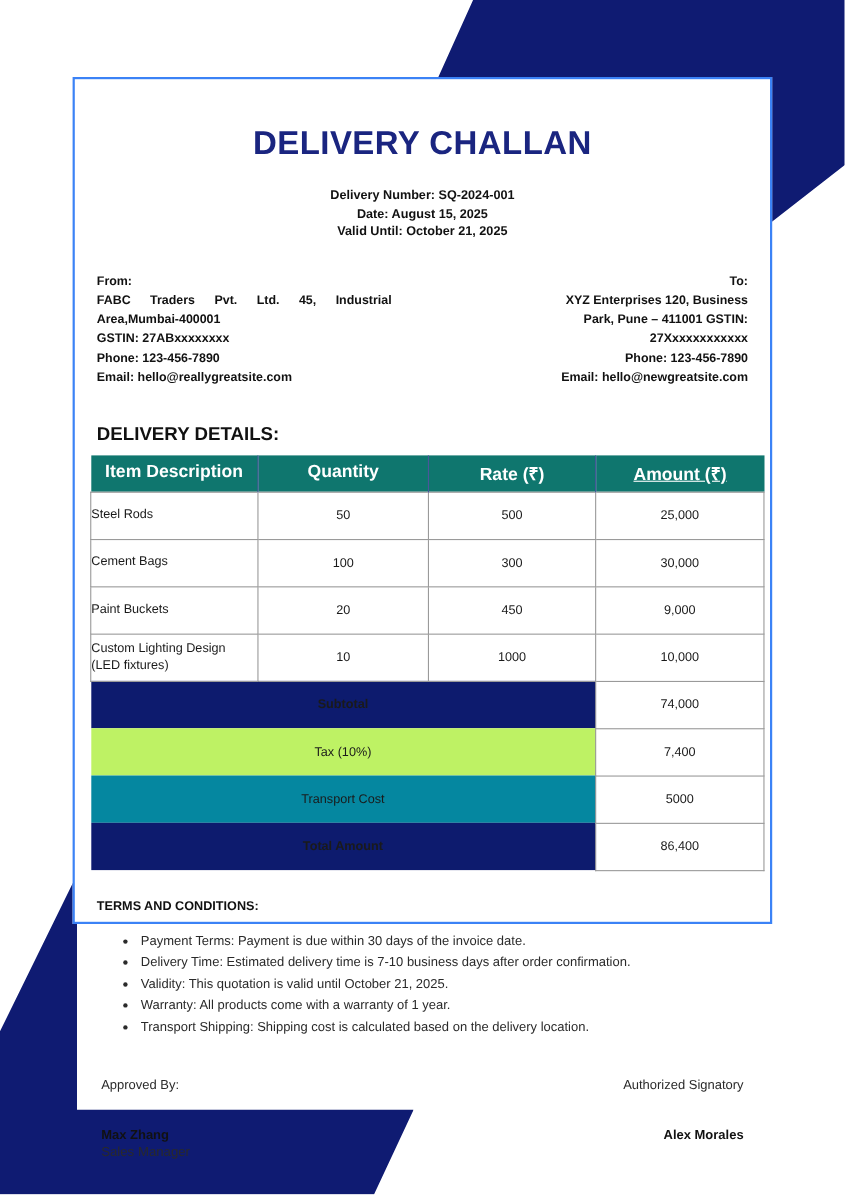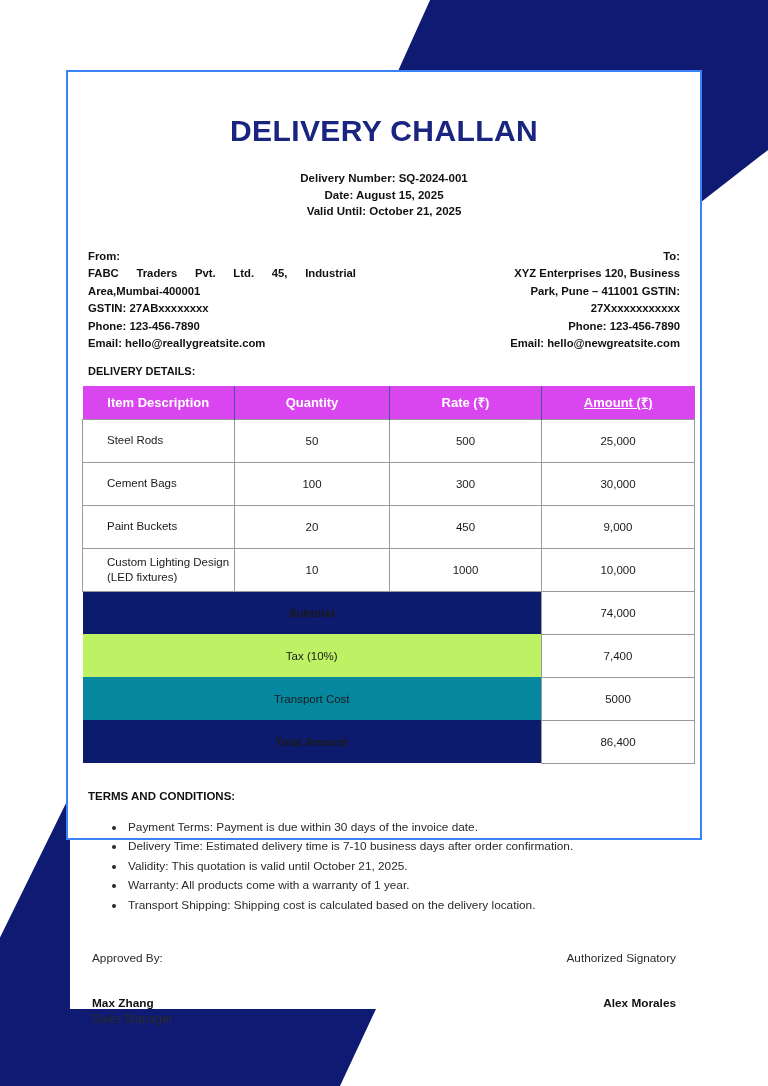--- a/index.html
+++ b/index.html
@@ -99,59 +99,59 @@
     color: #111111;
   }
   #party-from { text-align: justify; }
   #party-from .addr-line { text-align: justify; text-align-last: justify; }
   #party-from .lbl,
   #party-from .plain { text-align: left; text-align-last: left; }
   #party-to { text-align: right; }
 
   
   .section-heading {
-    font-size: 11px;
-    font-weight: bold;
-    color: #111111;
-    margin: 12px 0 9px 6px;
+    font-size: 17px;
+    font-weight: bold;
+    color: #111111;
+    margin: 32px 0 9px 6px;
   }
 
   
   #items-table {
     width: 612px;
     margin: 0 auto;
     border-collapse: collapse;
     table-layout: fixed;
     font-size: 11.5px;
   }
   #items-table col.c-desc { width: 152px; }
   #items-table col.c-qty  { width: 155px; }
   #items-table col.c-rate { width: 152px; }
   #items-table col.c-amt  { width: 153px; }
 
   #items-table thead th {
-    background: #d946ef;
+    background: #0f766e;
     color: #ffffff;
     font-weight: bold;
-    font-size: 13px;
+    font-size: 16px;
     height: 31px;
     text-align: center;
     border-right: 1px solid #4a569b;
     border-bottom: none;
   }
   #items-table thead th:last-child { border-right: none; text-decoration: underline; }
 
   #items-table tbody td {
     border: 1px solid #9a9a9a;
     height: 40px;
     color: #1a1a1a;
   }
   .cell-desc {
     text-align: left;
-    padding-left: 24px;
+    padding-left: 0;
     line-height: 15px;
   }
   .cell-num { text-align: center; }
 
   
   .sum-label {
     text-align: center;
     font-weight: bold;
     color: #ffffff;
     height: 30px;

